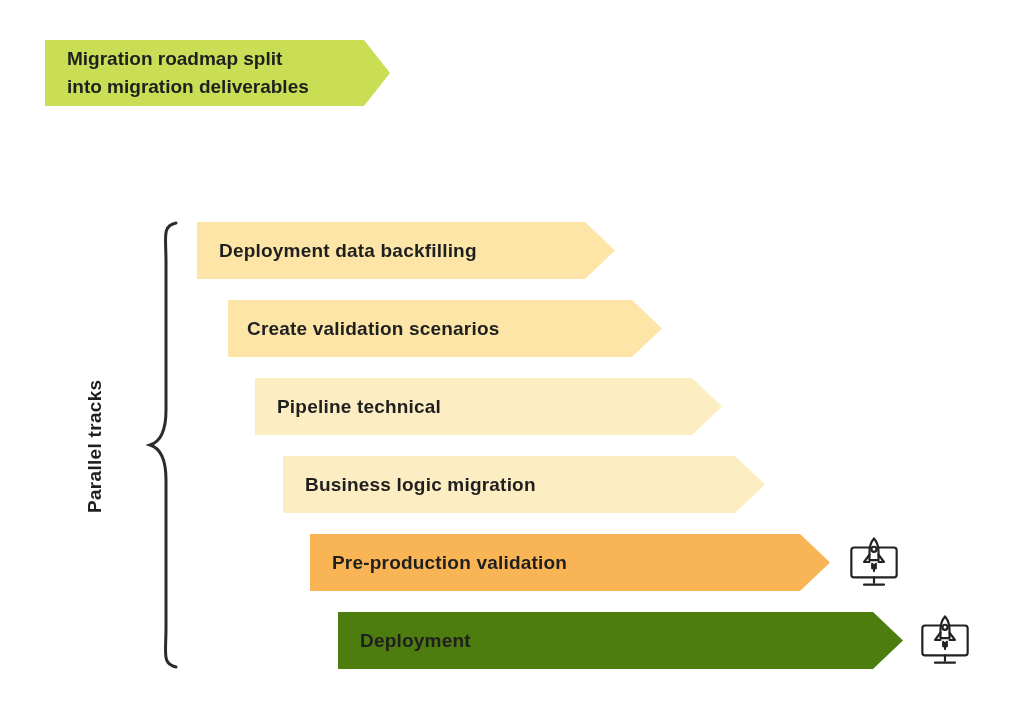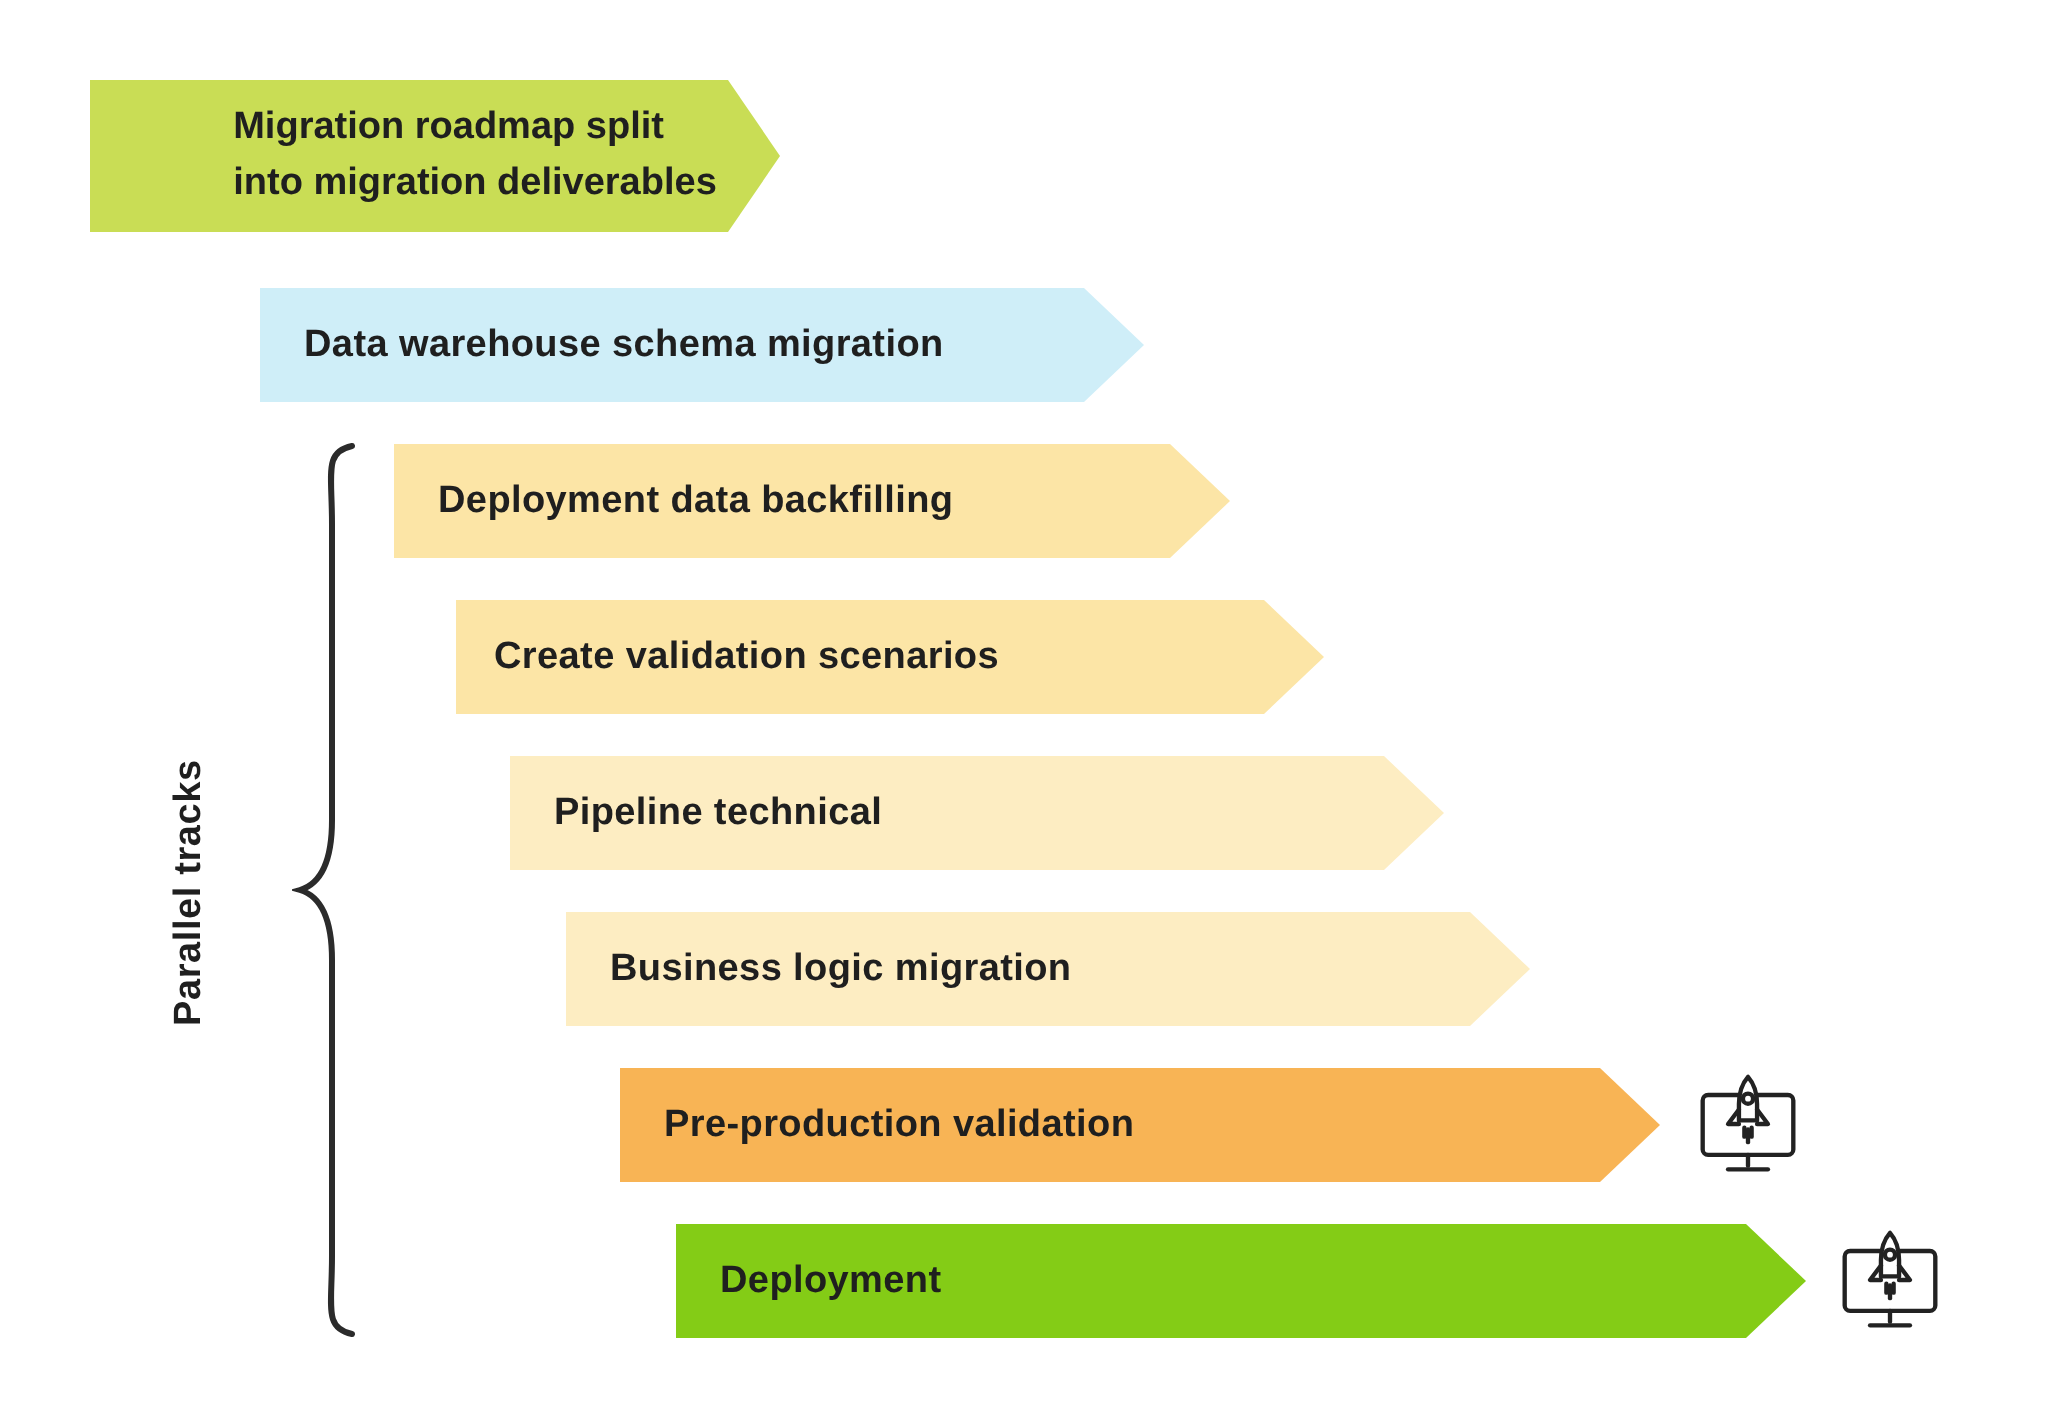--- a/index.html
+++ b/index.html
@@ -26,24 +26,23 @@
   .banner .label {
     font-size: 19px;
     font-weight: 600;
     letter-spacing: 0.2px;
     white-space: nowrap;
   }
   .header-banner {
     left: 45px;
     top: 40px;
     width: 345px;
-    height: 76px;
-    padding-left: 40px;
+    height: 66px;
+    padding-left: 22px;
     clip-path: polygon(0 0, calc(100% - 26px) 0, 100% 50%, calc(100% - 26px) 100%, 0 100%);
-    justify-content: center;
   }
   .header-banner .hline {
     display: block;
     font-size: 19px;
     font-weight: 600;
     line-height: 1.45;
     white-space: nowrap;
   }
   .row { height: 57px; padding-left: 22px; }
   .r1 { left: 130px; top: 144px; width: 442px; }
@@ -90,39 +89,36 @@
 
 <div class="canvas">
 
   <div class="banner header-banner" style="background: rgb(201, 221, 85);">
     <div>
       <span class="hline">Migration roadmap split</span>
       <span class="hline">into migration deliverables</span>
     </div>
   </div>
 
-  <div class="banner row r1" style="background: rgb(207, 238, 248);">
-    <span class="label">Data warehouse schema migration</span>
-  </div>
   <div class="banner row r2" style="background: rgb(252, 229, 166);">
     <span class="label">Deployment data backfilling</span>
   </div>
   <div class="banner row r3" style="background: rgb(252, 229, 166); padding-left: 19px;">
     <span class="label">Create validation scenarios</span>
   </div>
   <div class="banner row r4" style="background: rgb(253, 237, 194);">
     <span class="label">Pipeline technical</span>
   </div>
   <div class="banner row r5" style="background: rgb(253, 237, 194);">
     <span class="label">Business logic migration</span>
   </div>
   <div class="banner row r6" style="background: rgb(248, 180, 85);">
     <span class="label">Pre-production validation</span>
   </div>
-  <div class="banner row r7" style="background: #84cc16;">
+  <div class="banner row r7" style="background: #4d7c0f;">
     <span class="label">Deployment</span>
   </div>
 
   <svg class="brace" viewBox="0 0 32 450" aria-hidden="true">
     <path d="M30 3 C16 6 20 16 20 42 L20 190 C20 212 14 222 4 225 C14 228 20 238 20 260 L20 408 C20 434 16 444 30 447" fill="none" stroke="#2b2b2b" stroke-width="3" stroke-linecap="round"></path>
   </svg>
 
   <div class="side-label">Parallel tracks</div>
 
   <svg class="launch-icon icon-1" viewBox="0 0 64 64" aria-hidden="true">

